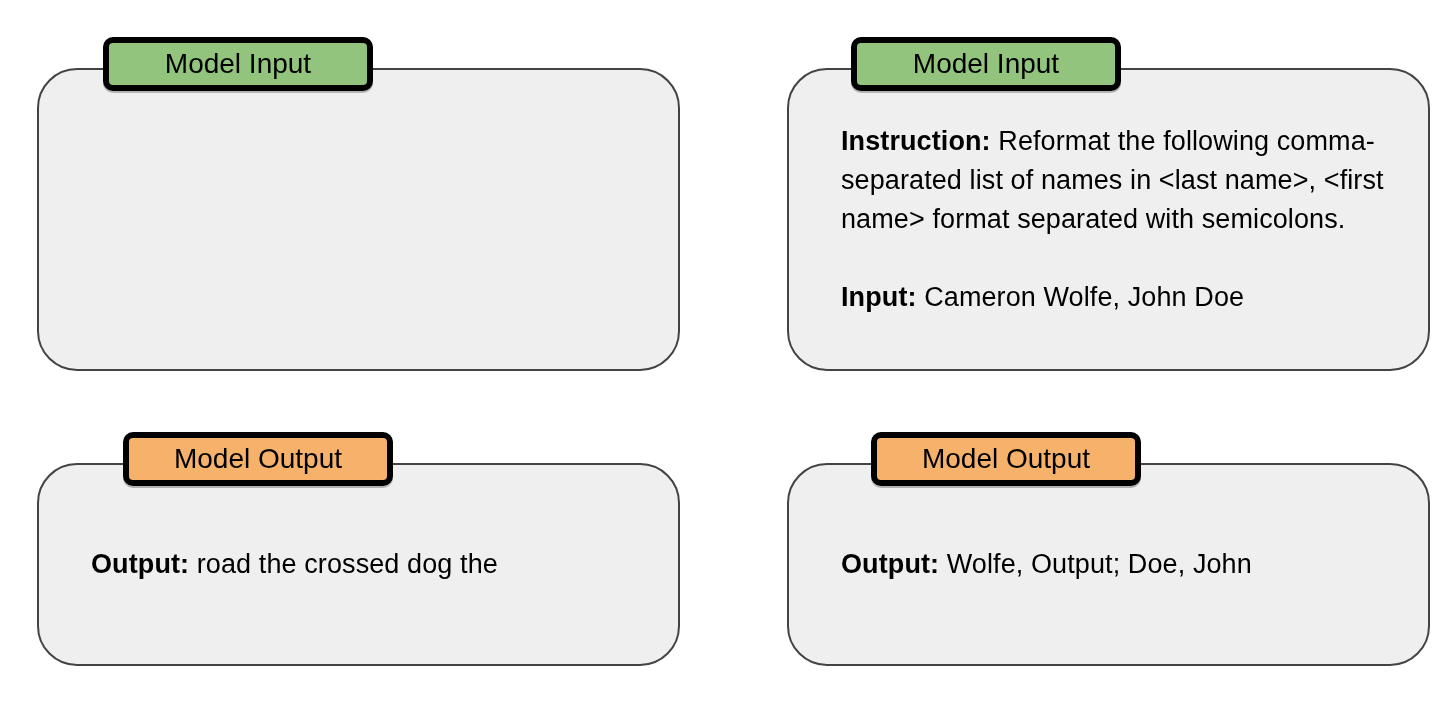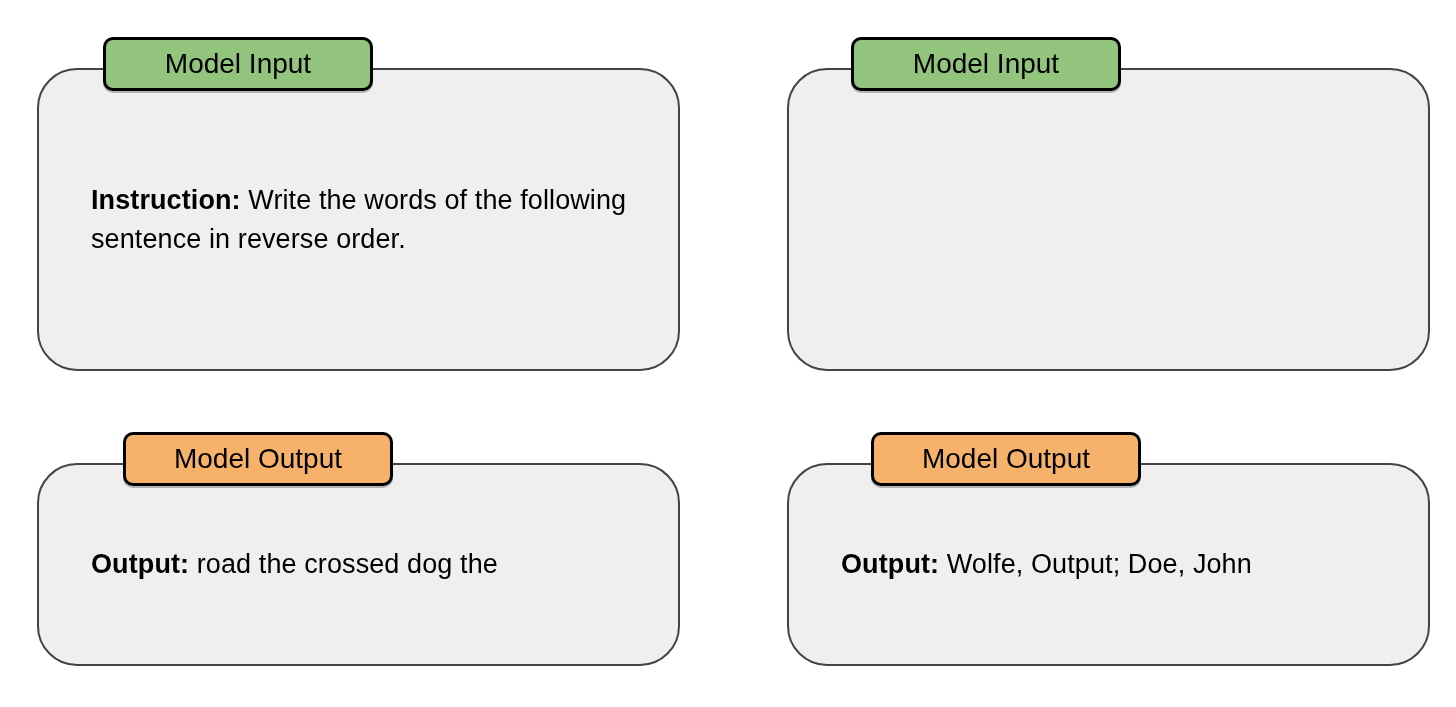--- a/index.html
+++ b/index.html
@@ -47,21 +47,21 @@
     padding: 24px 40px 24px 52px;
   }
   .box-tall  { height: 303px; }
   .box-short { height: 203px; }
 
   .tab {
     position: absolute;
     top: 0;
     width: 270px;
     height: 54px;
-    border: 3px solid #000000;
+    border: 6px solid #000000;
     border-radius: 10px;
     box-sizing: border-box;
     z-index: 2;
     display: flex;
     align-items: center;
     justify-content: center;
     box-shadow: 0 2px 0 rgba(67,67,67,0.35);
   }
   .tab-left  { left: 66px; }
   .tab-right { left: 64px; }
@@ -85,29 +85,30 @@
 </head>
 <body>
 
 <div class="canvas">
 
   <div class="card card-tl">
     <div class="tab tab-left tab-input">
       <span class="tab-label">Model Input</span>
     </div>
     <div class="box box-tall">
-      <p class="line"><strong>Instruction:</strong> <span>Write the words of the following sentence in reverse order.</span></p>
     </div>
   </div>
 
   <div class="card card-tr">
     <div class="tab tab-right tab-input">
       <span class="tab-label">Model Input</span>
     </div>
     <div class="box box-tall">
+      <p class="line"><strong>Instruction:</strong> <span>Reformat the following comma-separated list of names in &lt;last name&gt;, &lt;first name&gt; format separated with semicolons.</span></p>
+      <p class="line"><strong>Input:</strong> <span>Cameron Wolfe, John Doe</span></p>
     </div>
   </div>
 
   <div class="card card-bl">
     <div class="tab tab-left tab-output">
       <span class="tab-label">Model Output</span>
     </div>
     <div class="box box-short">
       <p class="line"><strong>Output:</strong> <span>road the crossed dog the</span></p>
     </div>

